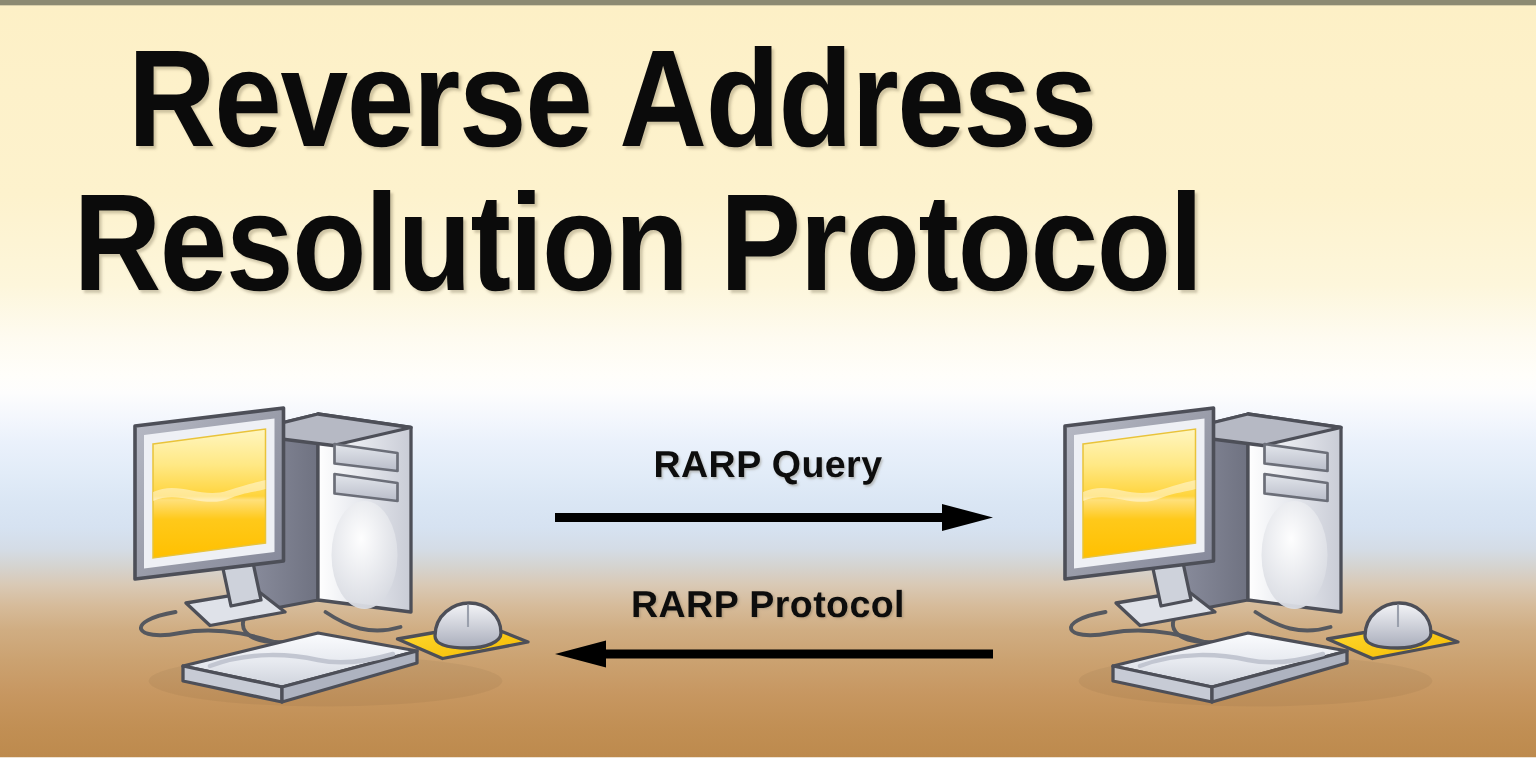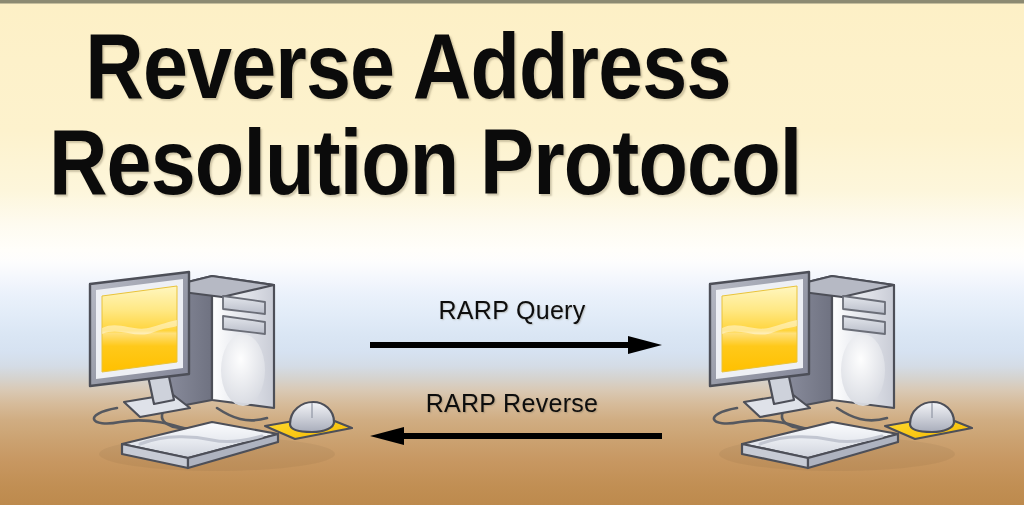--- a/index.html
+++ b/index.html
@@ -75,21 +75,21 @@
 
   .pc-svg { display: block; width: 300px; height: 230px; }
 
   
   .flow-label {
     position: absolute;
     width: 1024px;
     left: 0;
     text-align: center;
     font-family: "Liberation Sans", sans-serif;
-    font-weight: normal;
+    font-weight: bold;
     font-size: 25px;
     letter-spacing: 0.3px;
     color: #0d0d0d;
     text-shadow: 1px 1px 1.5px rgba(110,100,80,0.35);
     user-select: none;
   }
   .label-query    { top: 296px; }
   .label-response { top: 389px; }
 
   .arrow {
@@ -296,21 +296,21 @@
         <path d="M60 186 L150 164 L216 176 L126 200 Z" fill="url(#kbGradR)" stroke="#4d4f58" stroke-width="2.2" stroke-linejoin="round"></path>
         <path d="M60 186 L60 196 L126 210 L126 200 Z" fill="#c7cbd5" stroke="#4d4f58" stroke-width="2.2" stroke-linejoin="round"></path>
         <path d="M126 200 L216 176 L216 184 L126 210 Z" fill="#aeb3c0" stroke="#4d4f58" stroke-width="2.2" stroke-linejoin="round"></path>
         <path d="M78 186 C 104 176, 132 178, 150 182 C 168 186, 186 182, 200 178" fill="none" stroke="#c2c6d1" stroke-width="3" stroke-linecap="round"></path>
       </g>
     </svg>
   </div>
 
   <div class="flow-label label-query">RARP Query</div>
 
-  <div class="flow-label label-response">RARP Reverse</div>
+  <div class="flow-label label-response">RARP Protocol</div>
 
   <div class="arrow arrow-query">
     <svg viewBox="0 0 292 22" xmlns="http://www.w3.org/2000/svg">
       <rect x="0" y="8" width="264" height="6" fill="#000000"></rect>
       <polygon points="258,2 292,11 258,20" fill="#000000"></polygon>
     </svg>
   </div>
 
   <div class="arrow arrow-response">
     <svg viewBox="0 0 292 22" xmlns="http://www.w3.org/2000/svg">

